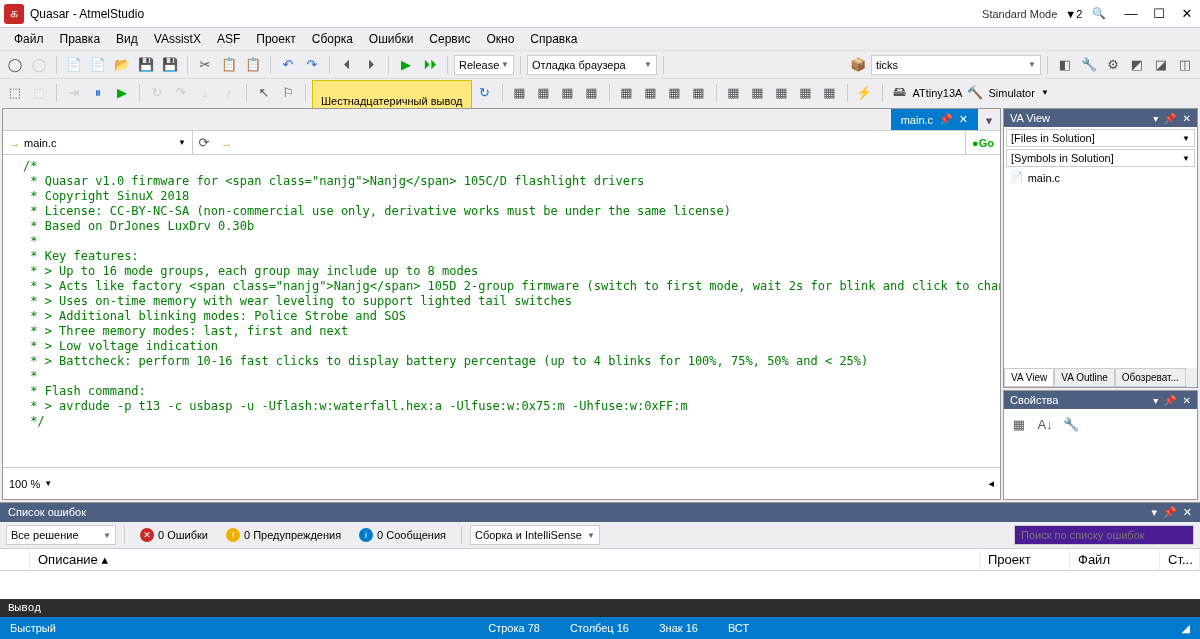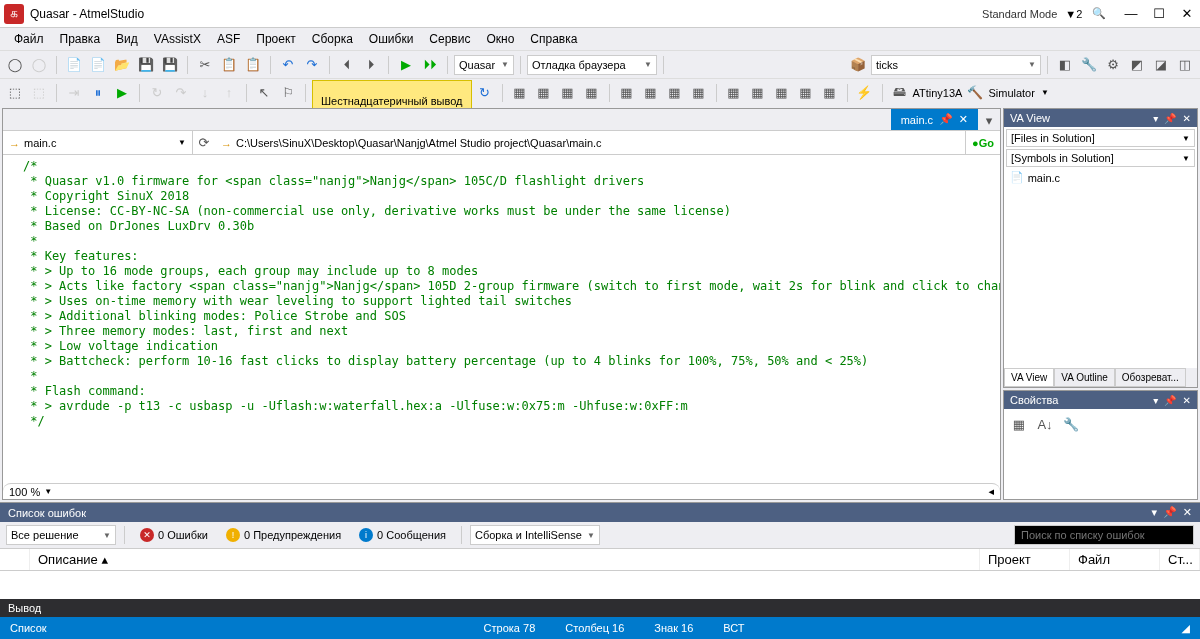--- a/index.html
+++ b/index.html
@@ -26,46 +26,46 @@
 .tab-row { height: 22px; background: #eeeef2; border-bottom: 1px solid #ccc; display: flex; justify-content: flex-end; }
 .tab-active { background: #007acc; color: #fff; padding: 3px 10px; font-size: 11px; display: flex; align-items: center; gap: 6px; }
 .tab-active .close { cursor: pointer; }
 .crumb-row { height: 24px; display: flex; align-items: center; border-bottom: 1px solid #ccc; }
 .crumb-combo { width: 190px; border-right: 1px solid #ccc; padding: 0 6px; display: flex; align-items: center; height: 100%; gap: 4px; }
 .crumb-combo .arrow { margin-left: auto; font-size: 8px; }
 .path-bar { flex: 1; padding: 0 6px; font-size: 11px; display: flex; align-items: center; gap: 4px; }
 .go-btn { padding: 0 6px; color: #0a0; font-weight: bold; border-left: 1px solid #ccc; height: 100%; display: flex; align-items: center; }
 .code-area { flex: 1; overflow: auto; background: #fff; position: relative; }
 .code-content { font-family: Consolas, monospace; font-size: 12px; padding: 4px 20px; color: #008000; white-space: pre; line-height: 15px; }
-.zoom-bar { height: 16px; border-top: 1px solid #ccc; display: flex; align-items: center; padding: 0 6px; font-size: 11px; border-radius: 8px; }
+.zoom-bar { height: 32px; border-top: 1px solid #ccc; display: flex; align-items: center; padding: 0 6px; font-size: 11px; }
 .right-panels { width: 195px; display: flex; flex-direction: column; margin: 2px 2px 2px 0; gap: 2px; }
 .panel { background: #8b5cf6; border: 1px solid #999; display: flex; flex-direction: column; }
 .panel-header { background: #4d6082; color: #fff; padding: 3px 6px; font-size: 11px; display: flex; align-items: center; }
 .panel-header .tools { margin-left: auto; display: flex; gap: 6px; font-size: 10px; }
 .panel-body { background: #fff; flex: 1; padding: 2px; font-size: 11px; }
 .panel-combo { border: 1px solid #ccc; padding: 2px 4px; margin-bottom: 2px; display: flex; align-items: center; }
 .panel-combo .arrow { margin-left: auto; font-size: 8px; }
 .file-item { display: flex; align-items: center; gap: 4px; padding: 2px 4px; }
 .panel-tabs { display: flex; background: #eeeef2; font-size: 10px; }
 .panel-tab { padding: 3px 6px; border: 1px solid #ccc; cursor: pointer; white-space: nowrap; }
 .panel-tab.active { background: #fff; }
 .bottom-pane { background: #eeeef2; border-top: 1px solid #999; }
-.errlist-header { background: #4d6082; color: #fff; padding: 3px 8px; font-size: 11px; display: flex; align-items: center; }
+.errlist-header { background: #4d6082; color: #fff; padding: 3px 8px; font-size: 11px; display: flex; }
 .errlist-header .tools { margin-left: auto; display: flex; gap: 6px; }
 .errlist-toolbar { display: flex; align-items: center; padding: 3px 6px; gap: 4px; background: #eeeef2; border-bottom: 1px solid #ccc; }
 .err-filter { display: flex; align-items: center; gap: 4px; padding: 2px 6px; border: 1px solid transparent; cursor: pointer; }
 .err-icon { width: 14px; height: 14px; border-radius: 50%; display: flex; align-items: center; justify-content: center; font-size: 9px; color: #fff; }
 .err-icon.err { background: #c82828; }
 .err-icon.warn { background: #f0b000; }
 .err-icon.msg { background: #007acc; }
-.err-search { margin-left: auto; width: 180px; height: 20px; border: 1px solid #ccc; padding: 0 6px; font-size: 11px; color: #888; background: #000000; }
+.err-search { margin-left: auto; width: 180px; height: 20px; border: 1px solid #ccc; padding: 0 6px; font-size: 11px; color: #888; background: #4c1d95; }
 .err-table { background: #fff; height: 50px; }
 .err-thead { display: flex; border-bottom: 1px solid #ccc; font-size: 13px; }
 .err-th { padding: 3px 8px; border-right: 1px solid #eee; }
-.output-hdr { background: #2d2d30; color: #fff; padding: 3px 8px; font-size: 11px; }
+.output-hdr { background: #2d2d30; color: #fff; padding: 3px 8px; font-size: 11px; font-family: Liberation Mono, monospace; }
 .statusbar { height: 22px; background: #007acc; color: #fff; display: flex; align-items: center; padding: 0 10px; font-size: 11px; gap: 30px; }
 .statusbar .sp { flex: 1; }
 </style>
 </head>
 <body>
 
 <div class="titlebar">
   <div class="app-icon">க</div>
   <div class="title-text">Quasar - AtmelStudio</div>
   <div class="title-gap"></div>
@@ -110,21 +110,21 @@
   <div class="tb-btn" style="color:#1e6fd6;">↶</div>
   <div class="tb-btn" style="color:#1e6fd6;">↷</div>
   <div class="tb-sep"></div>
   <div class="tb-btn">⏴</div>
   <div class="tb-btn">⏵</div>
   <div class="tb-sep"></div>
   <div class="tb-btn" style="color:#0a0;">▶</div>
   <div class="tb-btn" style="color:#0a0;">⏵⏵</div>
   <div class="tb-sep"></div>
   <div class="tb-combo">
-      <span>Quasar</span>
+      <span>Release</span>
       <span class="arrow">▼</span>
     </div>
   <div class="tb-sep"></div>
   <div class="tb-combo wide">
       <span>Отладка браузера</span>
       <span class="arrow">▼</span>
     </div>
   <div class="tb-sep"></div>
   <div style="flex:1"></div>
   <div class="tb-btn" style="color:#c82828;">📦</div>
@@ -197,21 +197,20 @@
     </div>
     <div class="crumb-row">
       <div class="crumb-combo">
         <span style="color:#d68f00;">→</span>
         <span>main.c</span>
         <span class="arrow">▼</span>
       </div>
       <div class="tb-btn">⟳</div>
       <div class="path-bar">
         <span style="color:#d68f00;">→</span>
-        <span>C:\Users\SinuX\Desktop\Quasar\Nanjg\Atmel Studio project\Quasar\main.c</span>
       </div>
       <div class="go-btn">● <span>Go</span></div>
     </div>
     <div class="code-area">
       <div class="code-content" id="code">/*
  * Quasar v1.0 firmware for &lt;span class="nanjg"&gt;Nanjg&lt;/span&gt; 105C/D flashlight drivers
  * Copyright SinuX 2018
  * License: CC-BY-NC-SA (non-commercial use only, derivative works must be under the same license)
  * Based on DrJones LuxDrv 0.30b
  *
@@ -326,21 +325,21 @@
       <div class="err-th" style="flex:1;"><span>Описание</span> ▴</div>
       <div class="err-th" style="width:90px;">Проект</div>
       <div class="err-th" style="width:90px;">Файл</div>
       <div class="err-th" style="width:40px;">Ст...</div>
     </div>
   </div>
   <div class="output-hdr">Вывод</div>
 </div>
 
 <div class="statusbar">
-  <span>Список</span>
+  <span>Быстрый</span>
   <span class="sp"></span>
   <span>Строка 78</span>
   <span>Столбец 16</span>
   <span>Знак 16</span>
   <span>ВСТ</span>
   <span class="sp"></span>
   <span>◢</span>
 </div>
 
 </body></html>

